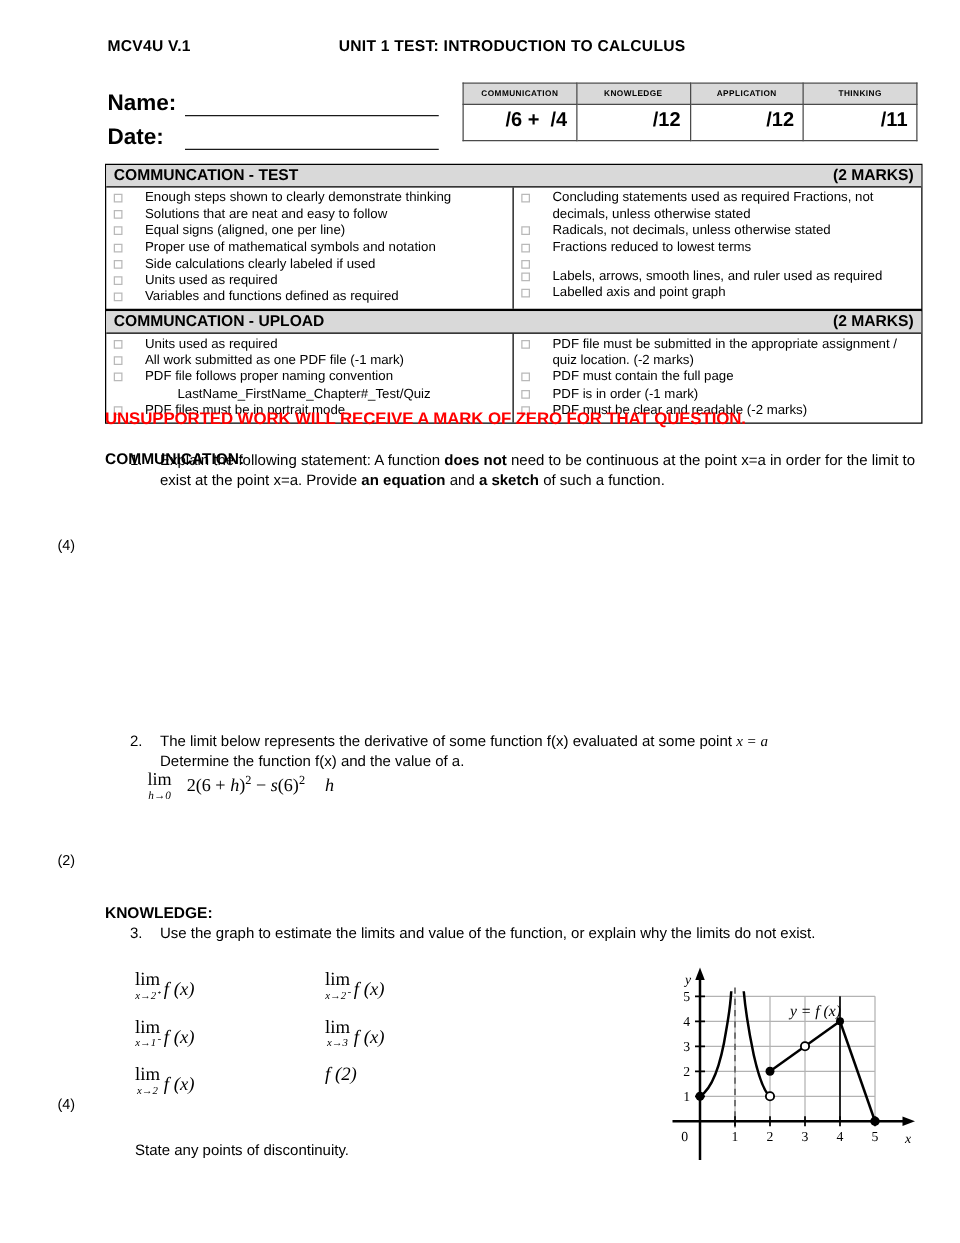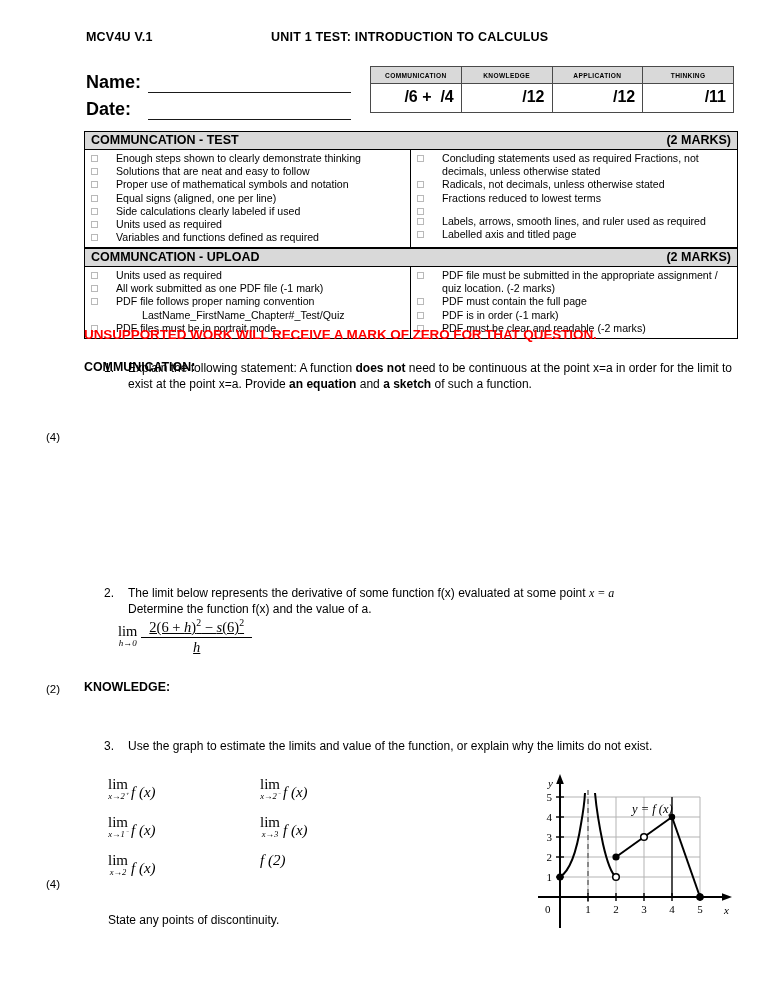--- a/index.html
+++ b/index.html
@@ -108,21 +108,21 @@
     font-size: 13.5px; font-weight: bold; color: #ff0000;
     letter-spacing: -.1px;
   }
 
   
   .sec-label {
     position: absolute; left: 84px;
     font-size: 12.4px; font-weight: bold;
   }
   .s-comm { top: 360px; }
-  .s-know { top: 680px; }
+  .s-know { top: 723px; }
 
   .q {
     position: absolute;
     display: flex;
   }
   .q-num {
     width: 24px; flex: 0 0 24px;
     font-size: 12px;
   }
   .q-body { font-size: 12px; line-height: 15.5px; }
@@ -147,21 +147,21 @@
     display: flex; align-items: center;
     font-family: "Liberation Serif", serif;
   }
   .lim-op {
     display: flex; flex-direction: column; align-items: center;
     margin-right: 4px;
   }
   .lim-op .t { font-size: 14.5px; line-height: 14px; }
   .lim-op .b { font-size: 9px; line-height: 10px; }
   .frac {
-    display: flex; flex-direction: column; align-items: center; text-decoration: underline;
+    display: flex; flex-direction: row; align-items: center;
   }
   .frac .num {
     font-size: 14.5px; padding: 0 8px 1px;
     white-space: nowrap;
   }
   .frac .bar { width: 100%; border-top: 1.1px solid #000; }
   .frac .den { font-size: 14.5px; padding: 1px 8px 0; font-style: italic; }
   sup { font-size: .68em; vertical-align: super; }
 
   
@@ -245,28 +245,28 @@
         <div class="cl-item">
             <span class="cb"></span>
             <span class="cl-txt">Enough steps shown to clearly demonstrate thinking</span>
           </div>
         <div class="cl-item">
             <span class="cb"></span>
             <span class="cl-txt">Solutions that are neat and easy to follow</span>
           </div>
         <div class="cl-item">
             <span class="cb"></span>
+            <span class="cl-txt">Equal signs (aligned, one per line)</span>
+          </div>
+        <div class="cl-item">
+            <span class="cb"></span>
             <span class="cl-txt">Proper use of mathematical symbols and notation</span>
           </div>
         <div class="cl-item">
             <span class="cb"></span>
-            <span class="cl-txt">Equal signs (aligned, one per line)</span>
-          </div>
-        <div class="cl-item">
-            <span class="cb"></span>
             <span class="cl-txt">Side calculations clearly labeled if used</span>
           </div>
         <div class="cl-item">
             <span class="cb"></span>
             <span class="cl-txt">Units used as required</span>
           </div>
         <div class="cl-item">
             <span class="cb"></span>
             <span class="cl-txt">Variables and functions defined as required</span>
           </div>
@@ -286,21 +286,21 @@
           </div>
         <div class="cl-item">
             <span class="cb"></span>
           </div>
         <div class="cl-item">
             <span class="cb"></span>
             <span class="cl-txt">Labels, arrows, smooth lines, and ruler used as required</span>
           </div>
         <div class="cl-item">
             <span class="cb"></span>
-            <span class="cl-txt">Labelled axis and titled page</span>
+            <span class="cl-txt">Labelled axis and point graph</span>
           </div>
       </div>
     </div>
   </div>
 
   <div class="checklist cl-2">
     <div class="cl-head">
       <span>COMMUNCATION - UPLOAD</span>
       <span>(2 MARKS)</span>
     </div>

